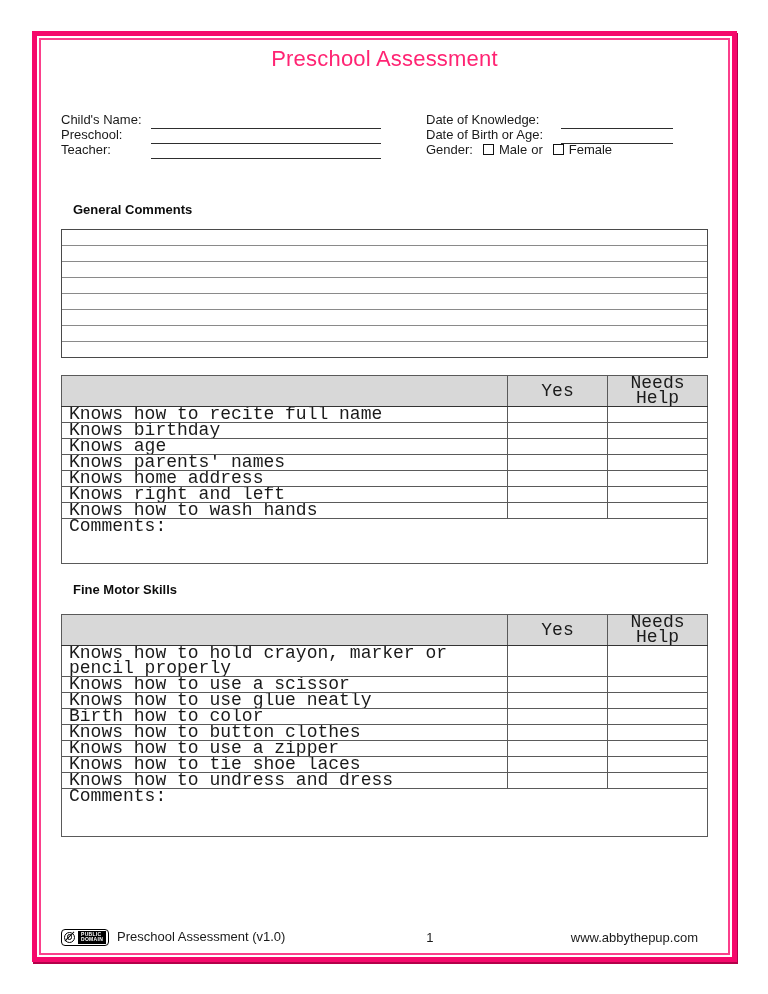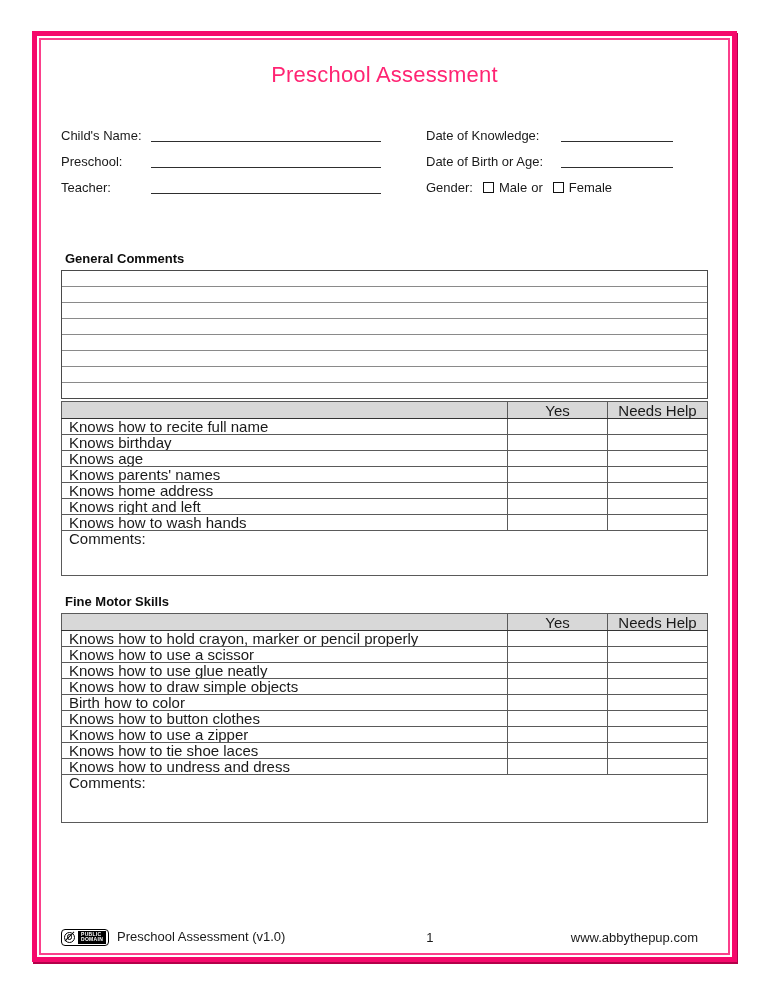--- a/index.html
+++ b/index.html
@@ -11,58 +11,58 @@
   
   .frame-outer{
     position:absolute;left:32px;top:31px;width:705px;height:931px;
     box-sizing:border-box;border:5px solid #f5096b;
     box-shadow:1px 2px 0 #b4004a;
   }
   .frame-inner{
     position:absolute;inset:2px;border:2px solid #fb3f8b;box-sizing:border-box;
   }
   .content{
-    position:absolute;inset:0;padding:16px 20px;box-sizing:border-box;overflow:hidden;
+    position:absolute;inset:0;padding:0 20px;box-sizing:border-box;overflow:hidden;
   }
   
   .title{
     margin:6px 0 0 0;text-align:center;font-size:22px;font-weight:500;
     color:#ff2473;letter-spacing:0.2px;
   }
   
   .fields{margin-top:40px;display:flex;font-size:13px;}
   .fields-col{display:flex;flex-direction:column;}
   .fields-col.left{width:365px;}
   .fields-col.right{flex:1;}
-  .field-row{display:flex;height:15px;margin-bottom:11px;white-space:nowrap;}
+  .field-row{display:flex;align-items:flex-end;height:15px;white-space:nowrap;}
   .field-label{display:inline-block;}
   .fields-col.left .field-label{width:90px;}
   .fields-col.right .field-label{width:135px;}
   .field-line{display:inline-block;border-bottom:1px solid #2e2e2e;height:13px;margin-bottom:-2px;}
   .fields-col.left .field-line{width:230px;}
   .fields-col.right .field-line{width:112px;}
   .gender-row{display:flex;align-items:center;height:15px;white-space:nowrap;}
   .checkbox{
     display:inline-block;width:9px;height:9px;border:1.5px solid #111;
     margin:0 5px 0 6px;background:#fff;
   }
   .gender-word{margin-right:4px;}
   
-  .sec-heading{font-size:13px;font-weight:bold;color:#0d0d0d;margin:4px;}
+  .sec-heading{font-size:13px;font-weight:bold;color:#0d0d0d;margin:12px;}
   .h-gc{margin-top:45px;}
   .h-bk{margin-top:17px;}
   .h-fm{margin-top:18px;}
   
   .gc-box{margin-top:4px;border:1.5px solid #4a4a4a;background:#fff;}
   .gc-row{height:15px;border-bottom:1px solid #8a8a8a;}
   .gc-row:last-child{border-bottom:none;}
   
   table.skills{
-    width:100%;border-collapse:collapse;margin-top:2px;
-    font-size:15px;table-layout:fixed;
+    width:100%;border-collapse:collapse;margin-top:17px;
+    font-size:18px;table-layout:fixed;font-family:Liberation Mono, monospace;
   }
   table.skills td,table.skills th{
     border:1px solid #5a5a5a;padding:0 0 0 7px;height:16px;line-height:15px;
     font-weight:normal;text-align:left;box-sizing:border-box;overflow:hidden;
   }
   table.skills{border:1.5px solid #333;}
   table.skills th{
     background:#d8d8d8;text-align:center;padding:0;height:17px;
     border-bottom:1.5px solid #333;
   }
@@ -239,25 +239,20 @@
               <td>Knows how to use a scissor</td>
               <td></td>
               <td></td>
             </tr>
             <tr>
               <td>Knows how to use glue neatly</td>
               <td></td>
               <td></td>
             </tr>
             <tr>
-              <td>Knows how to draw simple objects</td>
-              <td></td>
-              <td></td>
-            </tr>
-            <tr>
               <td>Birth how to color</td>
               <td></td>
               <td></td>
             </tr>
             <tr>
               <td>Knows how to button clothes</td>
               <td></td>
               <td></td>
             </tr>
             <tr>

